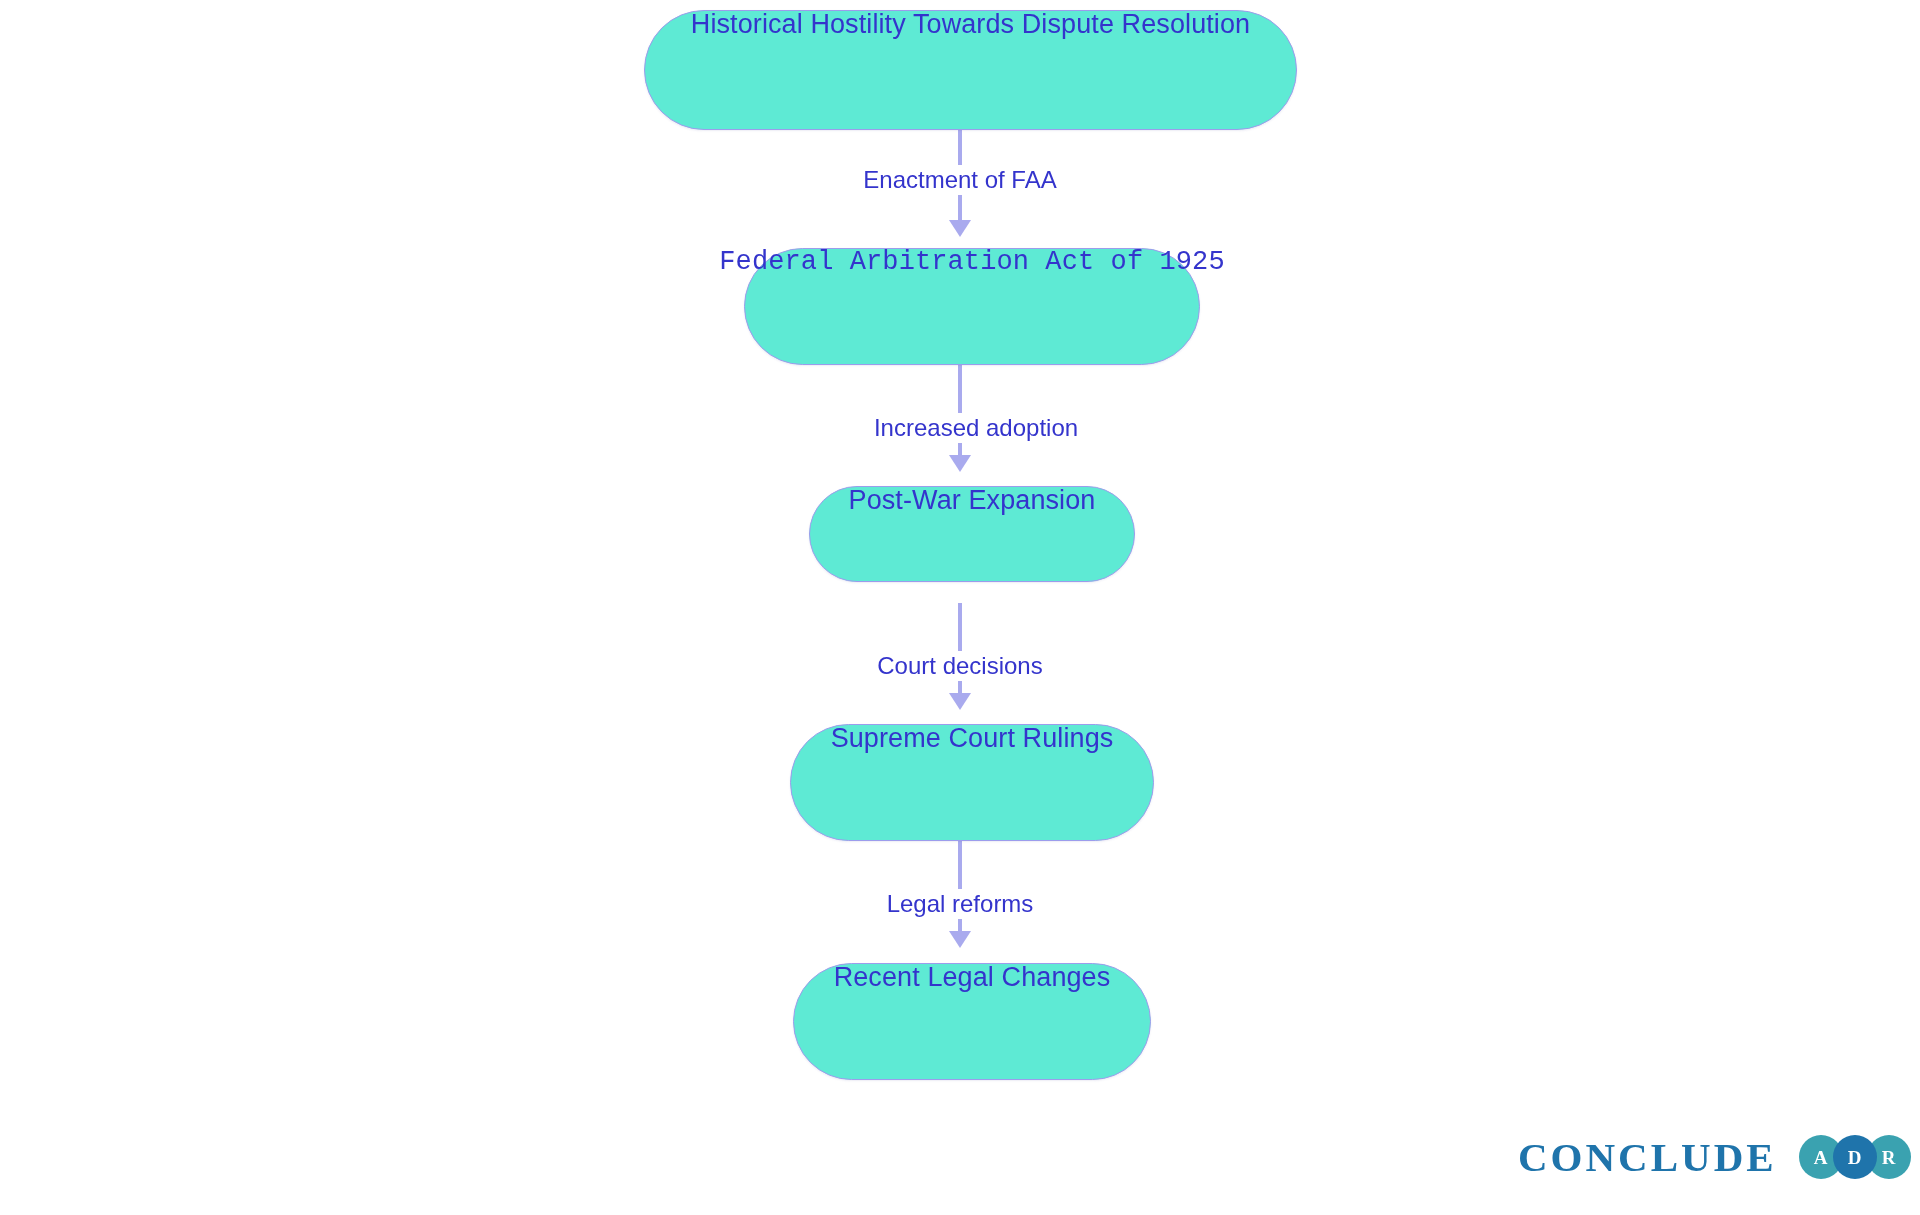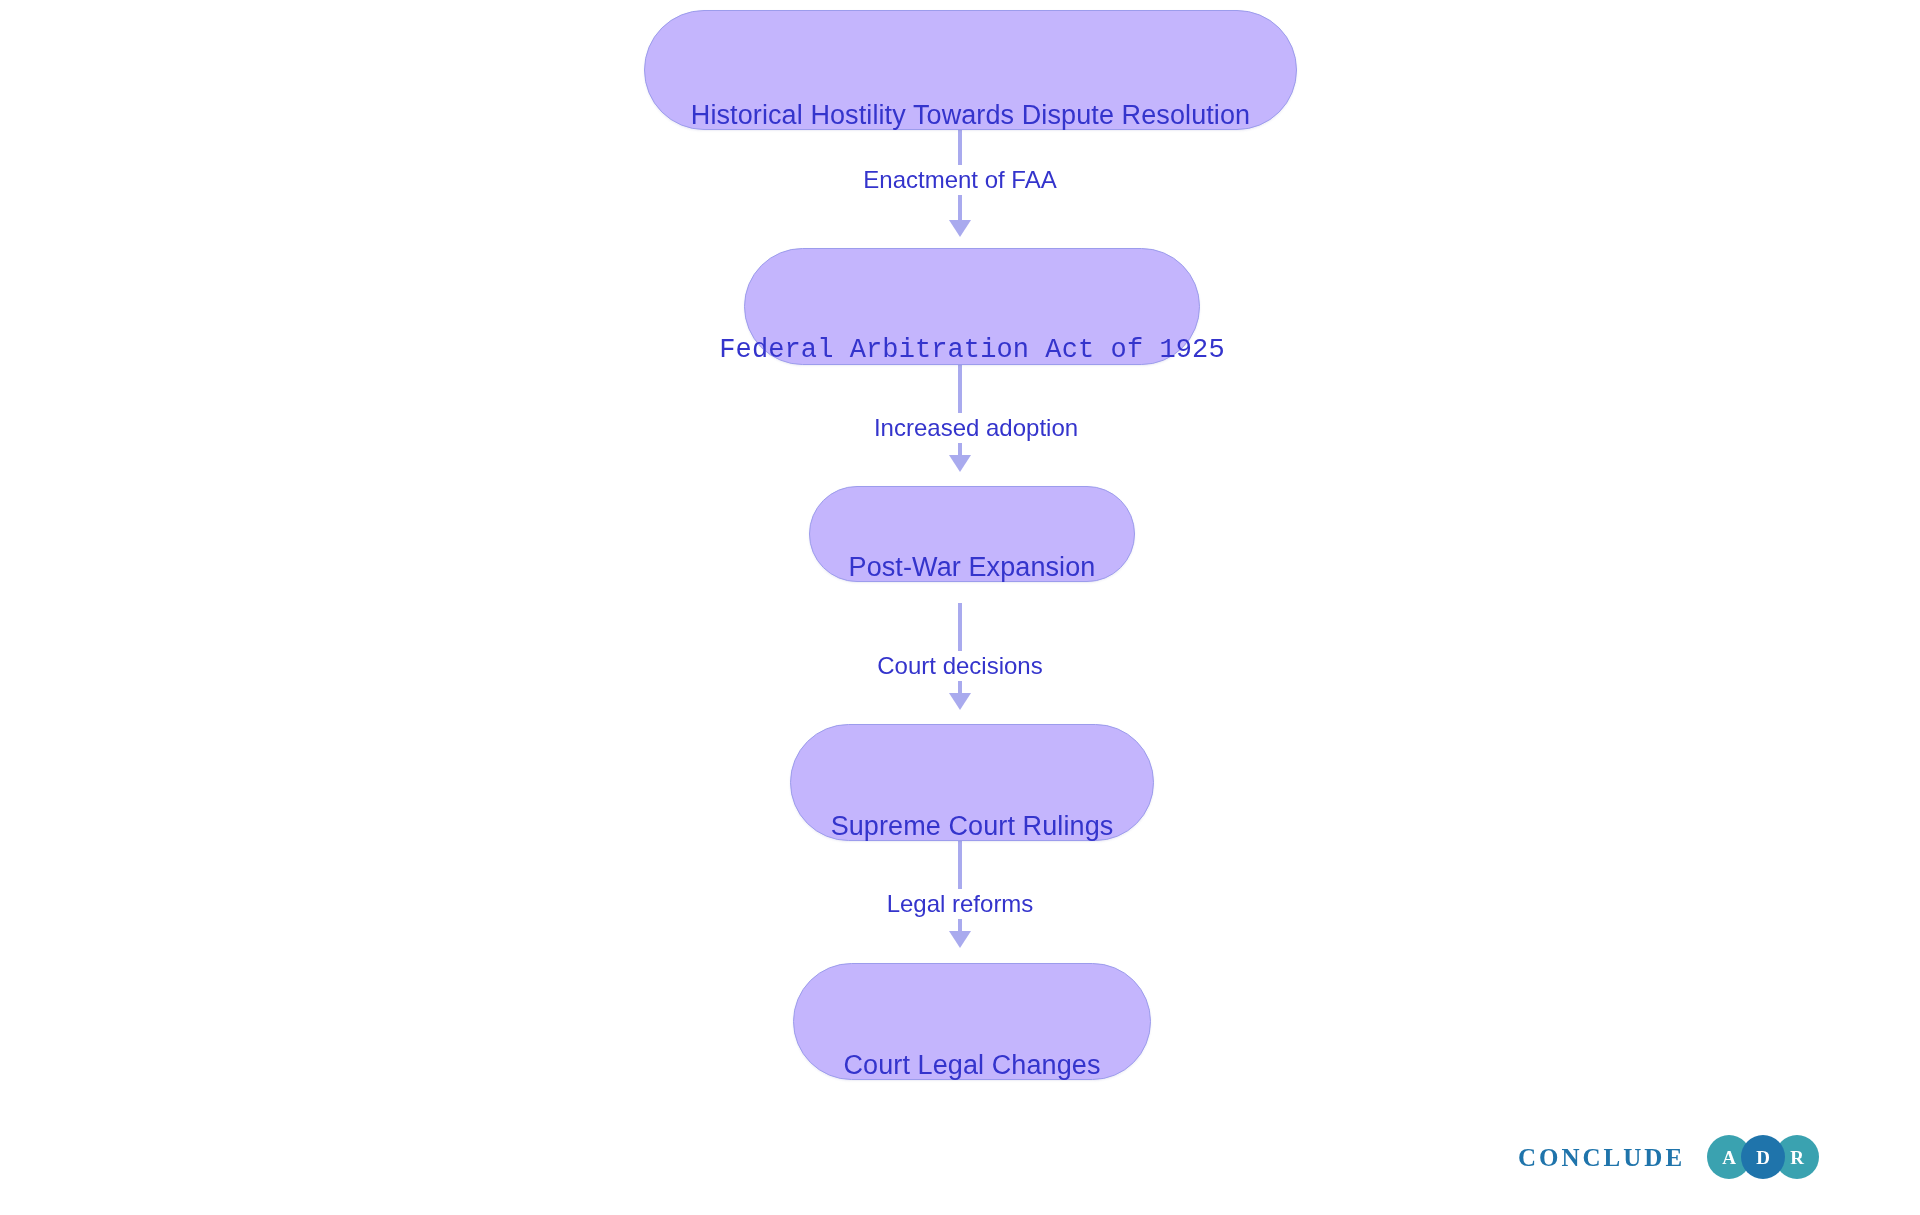--- a/index.html
+++ b/index.html
@@ -20,23 +20,23 @@
     inset: 0;
     width: 1920px;
     height: 1215px;
   }
 
   
   .node {
     position: absolute;
     box-sizing: border-box;
     display: flex;
-    align-items: flex-end;
+    align-items: flex-start;
     justify-content: center;
-    background: #c4b5fd;
+    background: #5eead4;
     border: 1.6px solid #9c9cec;
     border-radius: 999px;
     box-shadow: 0 1px 2px rgba(80, 80, 160, 0.10);
   }
   .node-label {
     color: #3434cc;
     font-size: 27px;
     font-weight: 400;
     letter-spacing: 0.1px;
     white-space: nowrap;
@@ -73,21 +73,21 @@
   
   #brand-logo {
     position: absolute;
     display: flex;
     align-items: center;
     gap: 22px;
   }
   #brand-wordmark {
     font-family: "Liberation Serif", "DejaVu Serif", serif;
     color: #1f74ab;
-    font-size: 25px;
+    font-size: 41px;
     font-weight: 700;
     letter-spacing: 3.0px;
     line-height: 1;
   }
   #brand-circles {
     display: flex;
     align-items: center;
   }
   .brand-circle {
     width: 44px;
@@ -128,21 +128,21 @@
     <div class="node" style="left: 744px; top: 248px; width: 456px; height: 117px; font-family: Liberation Mono, monospace;">
       <span class="node-label">Federal Arbitration Act of 1925</span>
     </div>
     <div class="node" style="left: 809px; top: 486px; width: 326px; height: 96px;">
       <span class="node-label">Post-War Expansion</span>
     </div>
     <div class="node" style="left: 790px; top: 724px; width: 364px; height: 117px;">
       <span class="node-label">Supreme Court Rulings</span>
     </div>
     <div class="node" style="left: 793px; top: 963px; width: 358px; height: 117px;">
-      <span class="node-label">Court Legal Changes</span>
+      <span class="node-label">Recent Legal Changes</span>
     </div>
   </div>
 
 <div id="brand-logo" style="left: 1518px; top: 1135px;">
   <div id="brand-wordmark">CONCLUDE</div>
   <div id="brand-circles">
       <div class="brand-circle c-a" style="background: rgb(58, 162, 176);">A</div>
       <div class="brand-circle c-d" style="background: rgb(31, 116, 171);">D</div>
       <div class="brand-circle c-r" style="background: rgb(58, 162, 176);">R</div>
     </div>

